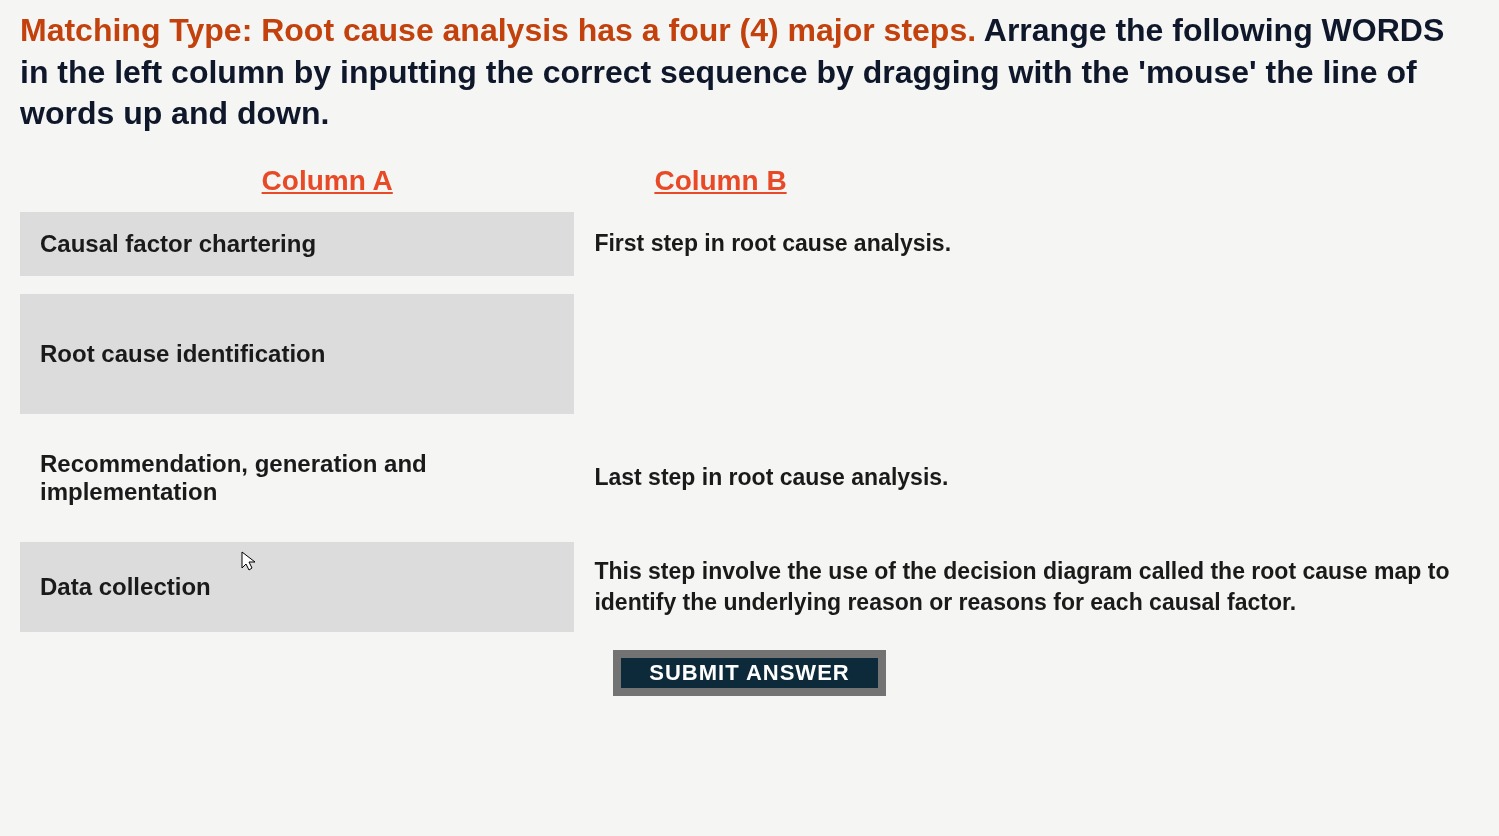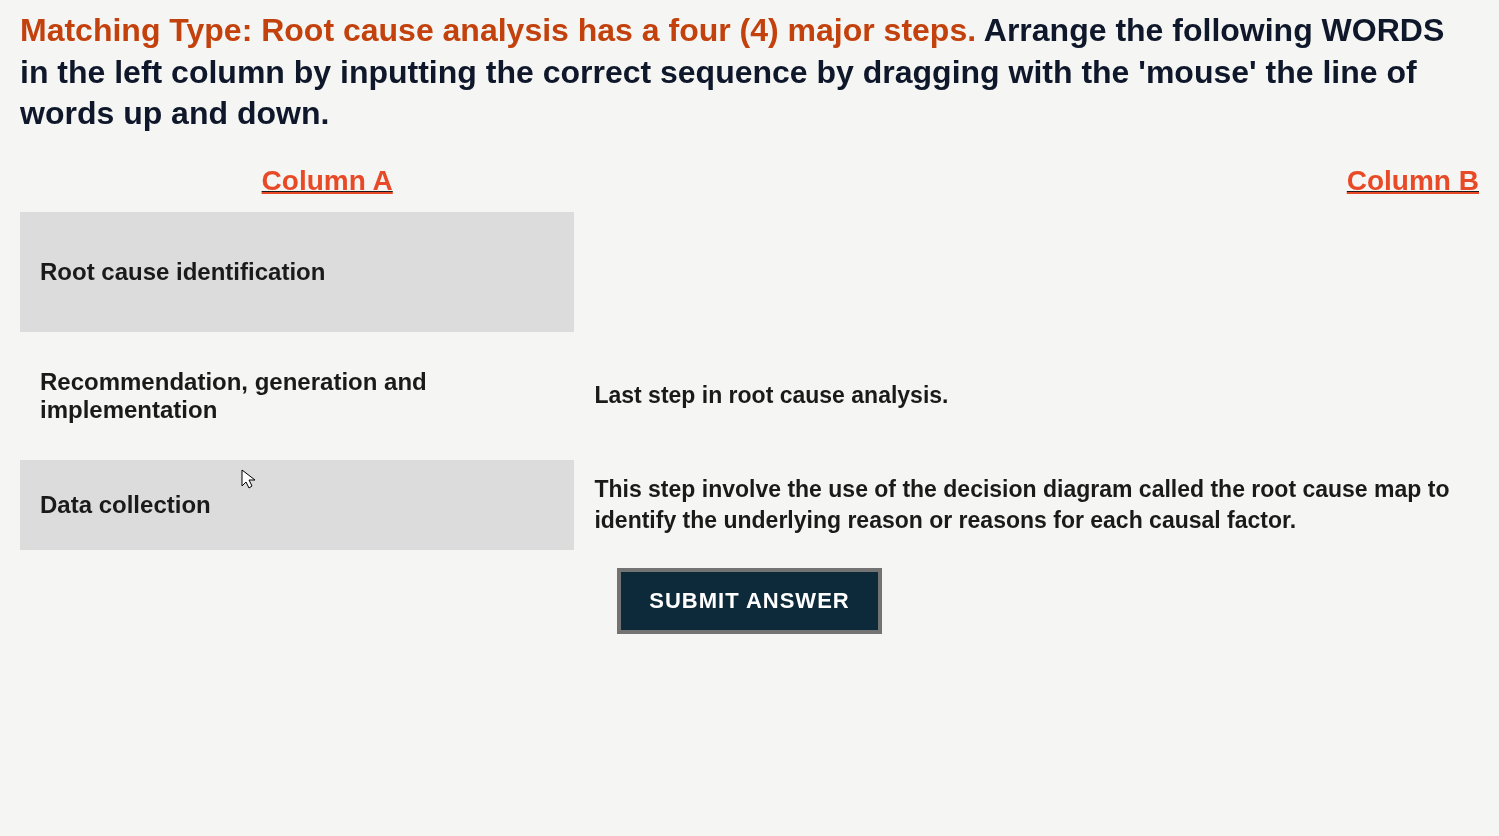--- a/index.html
+++ b/index.html
@@ -24,30 +24,29 @@
     }
     .title-black {
       color: #0f172a;
     }
     .columns-container {
       width: 100%;
     }
     .column-headers {
       display: flex;
       margin-bottom: 15px;
-      text-decoration: underline;
     }
     .col-a-header {
       width: 38%;
       text-align: center;
       padding-left: 60px;
     }
     .col-b-header {
       width: 62%;
-      text-align: right;
+      text-align: left;
       padding-left: 80px;
     }
     .column-header-text {
       color: #e84a27;
       font-size: 28px;
       font-weight: bold;
       text-decoration: underline;
     }
     .matching-row {
       display: flex;
@@ -75,22 +74,22 @@
       line-height: 1.35;
     }
     .submit-container {
       display: flex;
       justify-content: center;
       margin-top: 10px;
     }
     .submit-button {
       background: #0c2a3a;
       color: #ffffff;
-      border: 4px solid #737373;
-      padding: 16px 28px;
+      border: 8px solid #737373;
+      padding: 2px 28px;
       font-size: 22px;
       font-weight: bold;
       font-family: Verdana, Geneva, sans-serif;
       cursor: pointer;
       letter-spacing: 1px;
     }
     .cursor-glyph {
       position: absolute;
       font-size: 20px;
       color: #000;
@@ -115,20 +114,28 @@
 <div class="columns-container">
   <div class="column-headers">
     <div class="col-a-header">
       <span class="column-header-text">Column A</span>
     </div>
     <div class="col-b-header">
       <span class="column-header-text">Column B</span>
     </div>
   </div>
 
+  <div class="matching-row row-1">
+    <div class="col-a-cell">
+      <span>Causal factor chartering</span>
+    </div>
+    <div class="col-b-cell">
+      <span>First step in root cause analysis.</span>
+    </div>
+  </div>
 
   <div class="matching-row row-2">
     <div class="col-a-cell">
       <span>Root cause identification</span>
     </div>
   </div>
 
   <div class="matching-row row-4">
     <div class="col-a-cell" style="background:transparent;">
       <span>Recommendation, generation and implementation</span>

